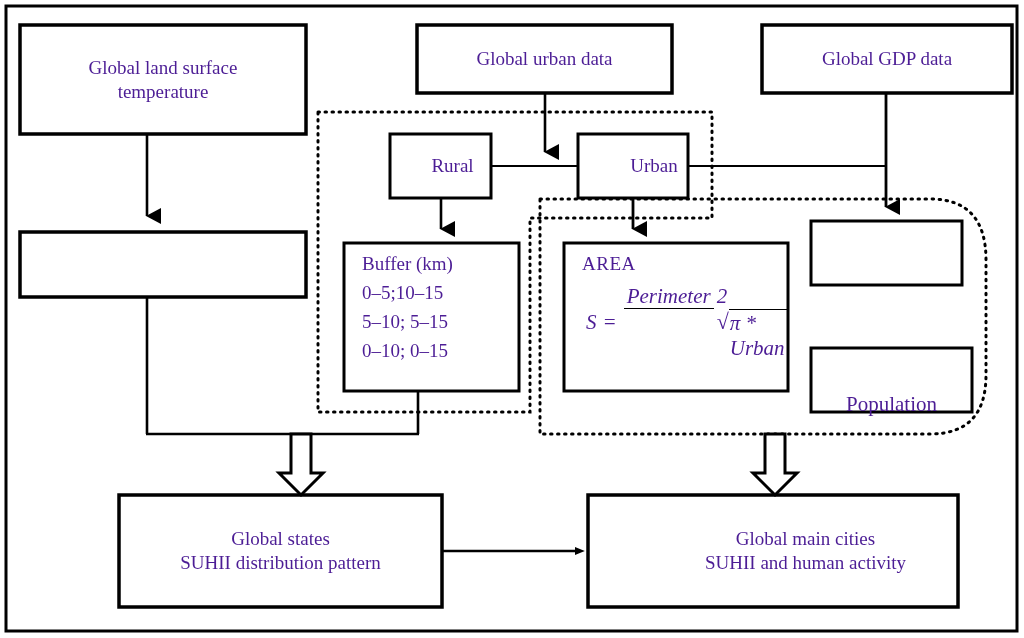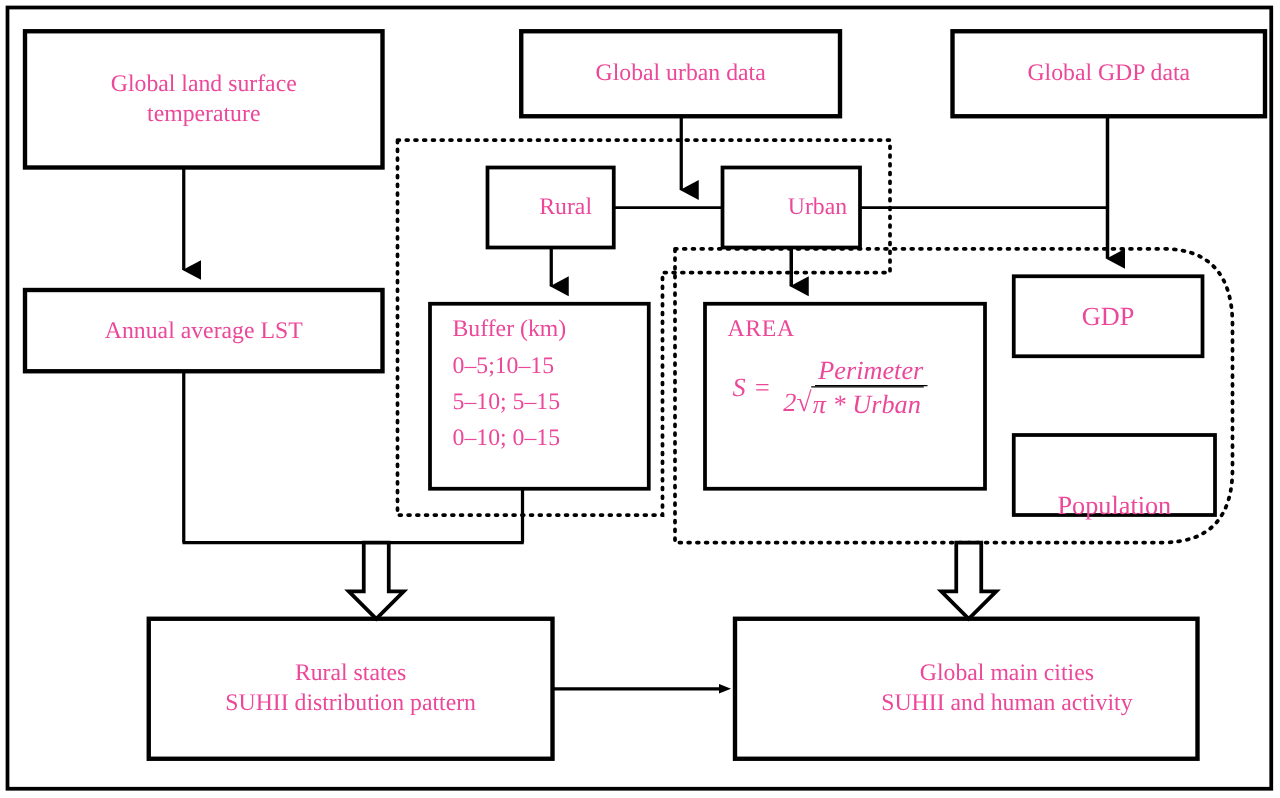--- a/index.html
+++ b/index.html
@@ -22,34 +22,34 @@
     width: 1024px;
     height: 638px;
   }
   .box-label {
     position: absolute;
     display: flex;
     flex-direction: column;
     align-items: center;
     justify-content: center;
     text-align: center;
-    color: #ec4899;
+    color: #4c1d95;
     font-size: 19px;
     line-height: 1.25;
     pointer-events: none;
   }
   .box-label.left-align {
     align-items: flex-start;
     text-align: left;
   }
   .italic { }
   .frac {
     display: inline-flex;
-    flex-direction: column;
-    align-items: flex-end;
+    flex-direction: row;
+    align-items: flex-start;
     vertical-align: middle;
   }
   .frac .num {
     padding: 0 3px;
     border-bottom: 1.6px solid #000;
     line-height: 1.15;
   }
   .frac .den {
     padding: 0 3px;
     line-height: 1.2;
@@ -139,23 +139,20 @@
   </div>
 
   <div class="box-label" style="left:419px; top:27px; width:251px; height:64px;">
     <span>Global urban data</span>
   </div>
 
   <div class="box-label" style="left:764px; top:27px; width:246px; height:64px;">
     <span>Global GDP data</span>
   </div>
 
-  <div class="box-label" style="left:22px; top:234px; width:282px; height:61px;">
-    <span>Annual average LST</span>
-  </div>
 
   <div class="box-label" style="left:392px; top:136px; width:121px; height:60px;">
     <span>Rural</span>
   </div>
 
   <div class="box-label" style="left:580px; top:136px; width:106px; height:60px;margin-left:21px;">
     <span>Urban</span>
   </div>
 
   <div class="box-label left-align" style="left:362px; top:250px; width:155px; height:134px; justify-content:flex-start; font-size:19px; line-height:1.52;">
@@ -175,30 +172,27 @@
         <span class="den">
           <span>2</span><span class="sqrt-wrap">
               <span style="font-size:22px;">√</span>
               <span class="radicand">π * Urban</span>
             </span>
         </span>
       </span>
     </div>
   </div>
 
-  <div class="box-label" style="left:813px; top:223px; width:147px; height:60px;">
-    <span class="italic" style="font-size:21px;">GDP</span>
-  </div>
 
   <div class="box-label" style="left:813px; top:350px; width:157px; height:60px;margin-top:24px;">
     <span class="italic" style="font-size:21px;">Population</span>
   </div>
 
   <div class="box-label" style="left:121px; top:497px; width:319px; height:108px;">
-    <span>Rural states</span>
+    <span>Global states</span>
     <span>SUHII distribution pattern</span>
   </div>
 
   <div class="box-label" style="left:590px; top:497px; width:431px; height:108px;">
     <span>Global main cities</span>
     <span>SUHII and human activity</span>
   </div>
 
 </div>
 

